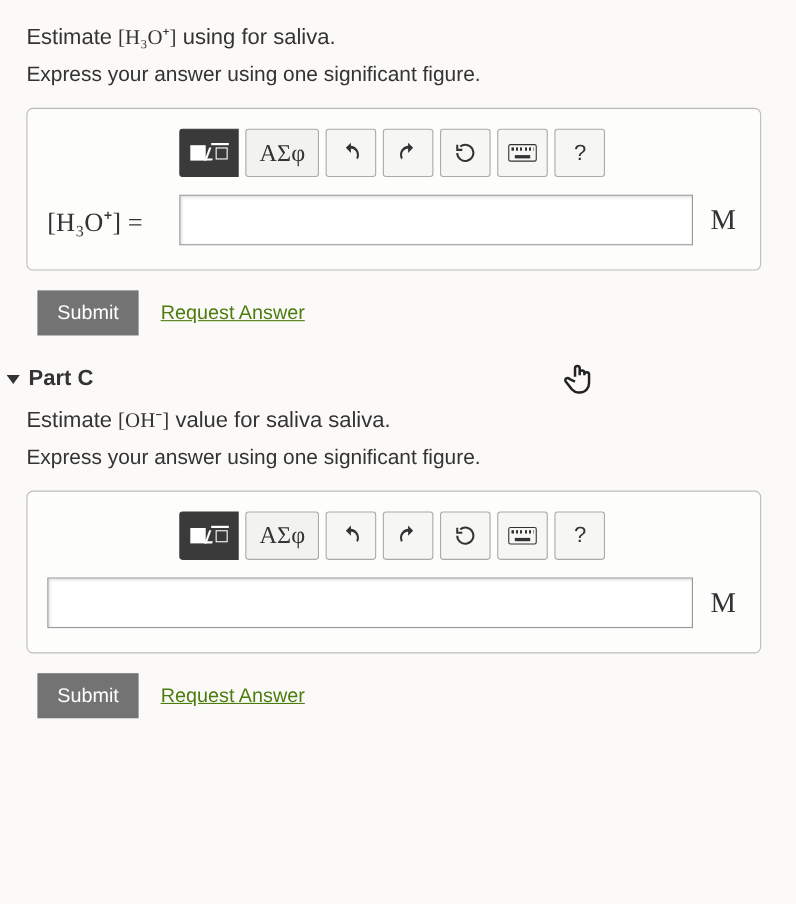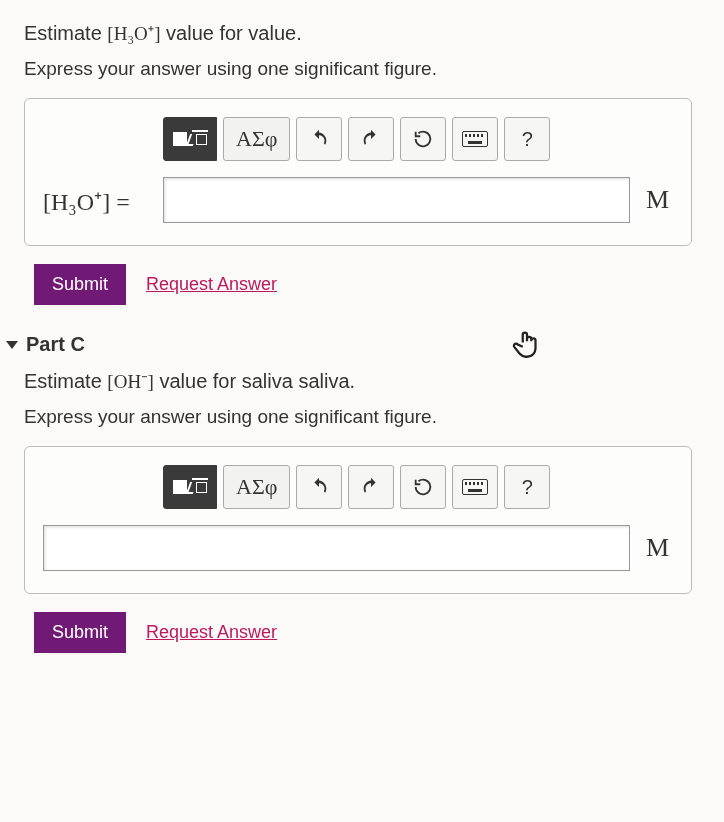--- a/index.html
+++ b/index.html
@@ -70,29 +70,29 @@
     font-size: 20px;
   }
   .unit {
     font-family: "Times New Roman", serif;
     font-size: 26px;
     margin-left: 8px;
     margin-right: 4px;
   }
   .actions { display: flex; align-items: center; gap: 20px; margin: 0 0 28px 24px; }
   .submit-btn {
-    background: #701a75;
+    background: #737373;
     color: #fff;
     border: none;
     padding: 10px 18px;
     font-size: 18px;
     cursor: pointer;
   }
   .request-link {
-    color: #be185d;
+    color: #4d7c0f;
     text-decoration: underline;
     font-size: 18px;
     cursor: pointer;
     border: none;
     background: none;
     padding: 0;
   }
   .part-header {
     display: flex;
     align-items: center;
@@ -129,21 +129,21 @@
   }
   .tmpl-icon.templates .rootbox{position:absolute;left:8px;top:4px;width:11px;height:11px;border:1.5px solid #fff;}
   .kbd-icon{display:inline-block; width:26px;height:16px;border:1.5px solid #333;border-radius:2px;position:relative;}
   .kbd-icon::before{content:"";position:absolute;top:2px;left:2px;right:2px;height:3px;background:repeating-linear-gradient(90deg,#333 0 2px,transparent 2px 4px);}
   .kbd-icon::after{content:"";position:absolute;bottom:2px;left:5px;right:5px;height:3px;background:#333;}
 </style>
 </head>
 <body>
 
 <p class="prompt">
-  <span>Estimate </span><span class="math">[H₃O⁺]</span><span> value for value.</span>
+  <span>Estimate </span><span class="math">[H₃O⁺]</span><span> using for saliva.</span>
 </p>
 <p class="instruct">Express your answer using one significant figure.</p>
 
 <div class="answer-box">
   <div class="toolbar">
     <button class="tbtn dark first">
       <span class="tmpl-icon templates">
         <span class="base"></span>
           <span class="root">
             <span class="rootbox"></span>

